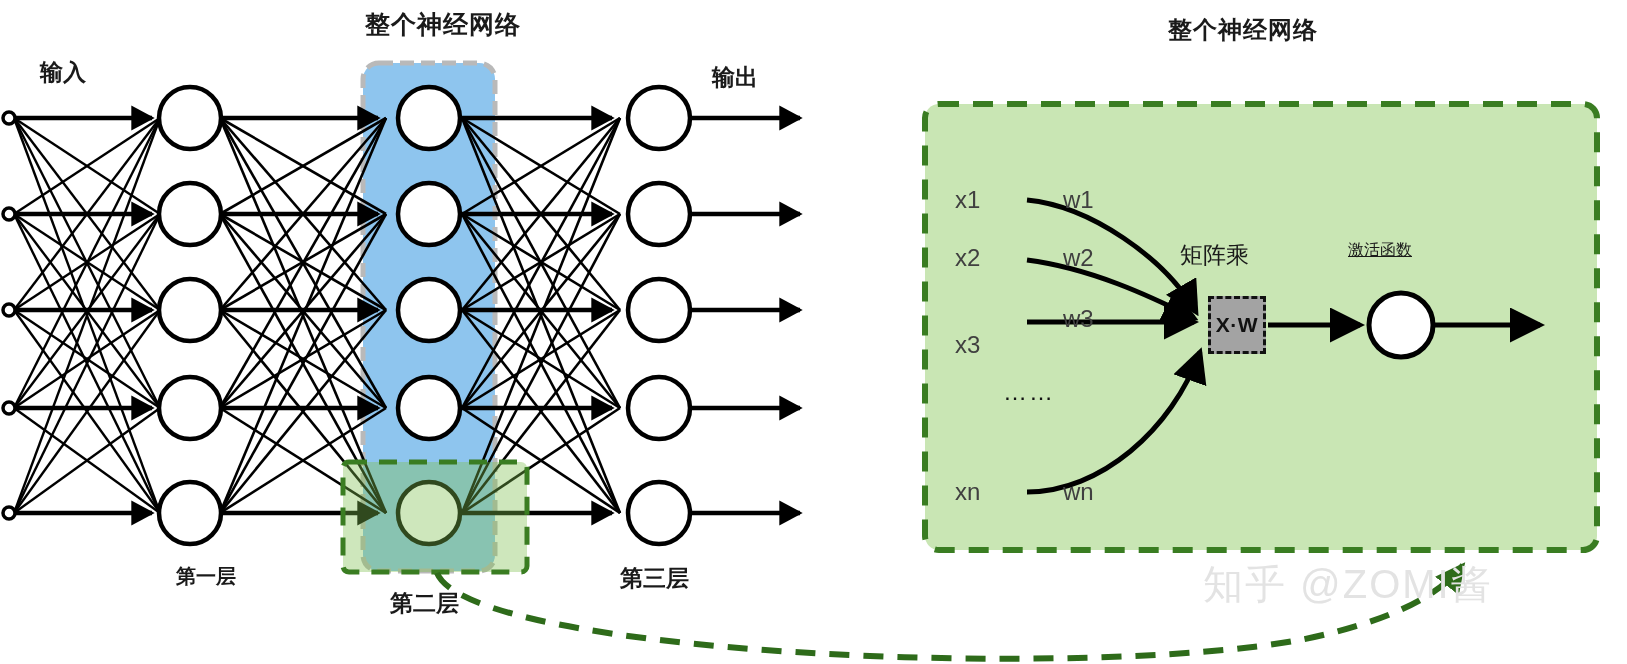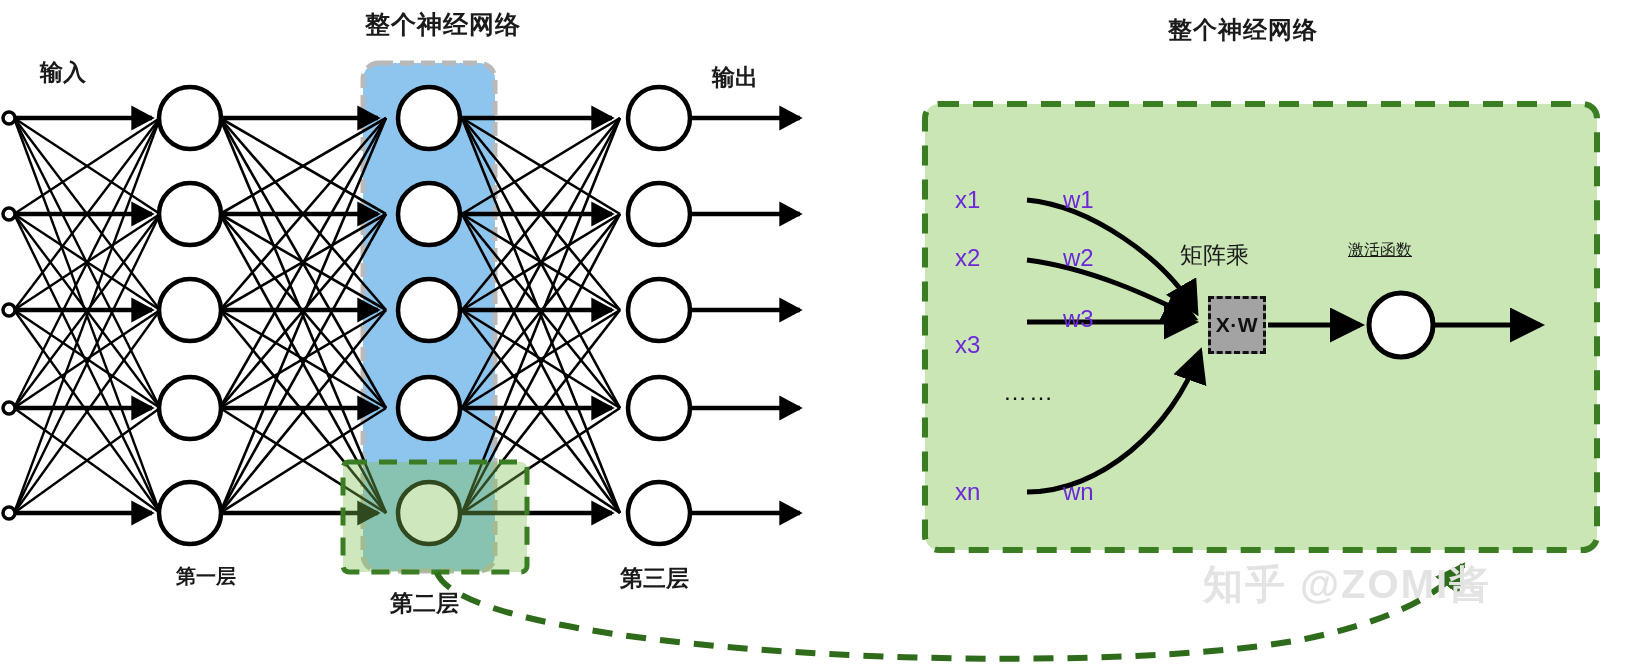--- a/index.html
+++ b/index.html
@@ -37,21 +37,21 @@
   #title-network { left: 365px; top: 8px; font-size: 25px; letter-spacing: 1px; }
   #title-neuron  { left: 1168px; top: 14px; font-size: 24px; letter-spacing: 1px; }
   #label-input   { left: 40px;  top: 57px;  font-size: 23px; }
   #label-output  { left: 712px; top: 62px;  font-size: 23px; }
   #label-l1 { left: 176px; top: 563px; font-size: 20px; }
   #label-l2 { left: 390px; top: 588px; font-size: 23px; }
   #label-l3 { left: 620px; top: 563px; font-size: 23px; }
   .xlab, .wlab {
     position: absolute;
     font-size: 24px;
-    color: #6d28d9;
+    color: #404040;
     white-space: nowrap;
     text-align: center;
   }
   #x1 { left: 955px; top: 186px; }
   #w1 { left: 1063px; top: 186px; }
   #x2 { left: 955px; top: 244px; }
   #w2 { left: 1063px; top: 244px; }
   #x3 { left: 955px; top: 295px; margin-top: 36px; }
   #w3 { left: 1063px; top: 305px; }
   #xn { left: 955px; top: 478px; }
@@ -67,21 +67,21 @@
     border: 3px dashed #111111;
     display: flex; align-items: center; justify-content: center;
     font-size: 21px; font-weight: bold; color: #111;
     letter-spacing: 0.5px;
   }
   #watermark {
     position: absolute;
     left: 1203px; top: 557px;
     font-size: 40px;
     color: #e3e3e3;
-    font-weight: bold;
+    font-weight: normal;
     letter-spacing: 2px;
     white-space: nowrap;
     user-select: none;
     text-align: center;
   }
 </style>
 </head>
 <body>
 
 <div id="root">

